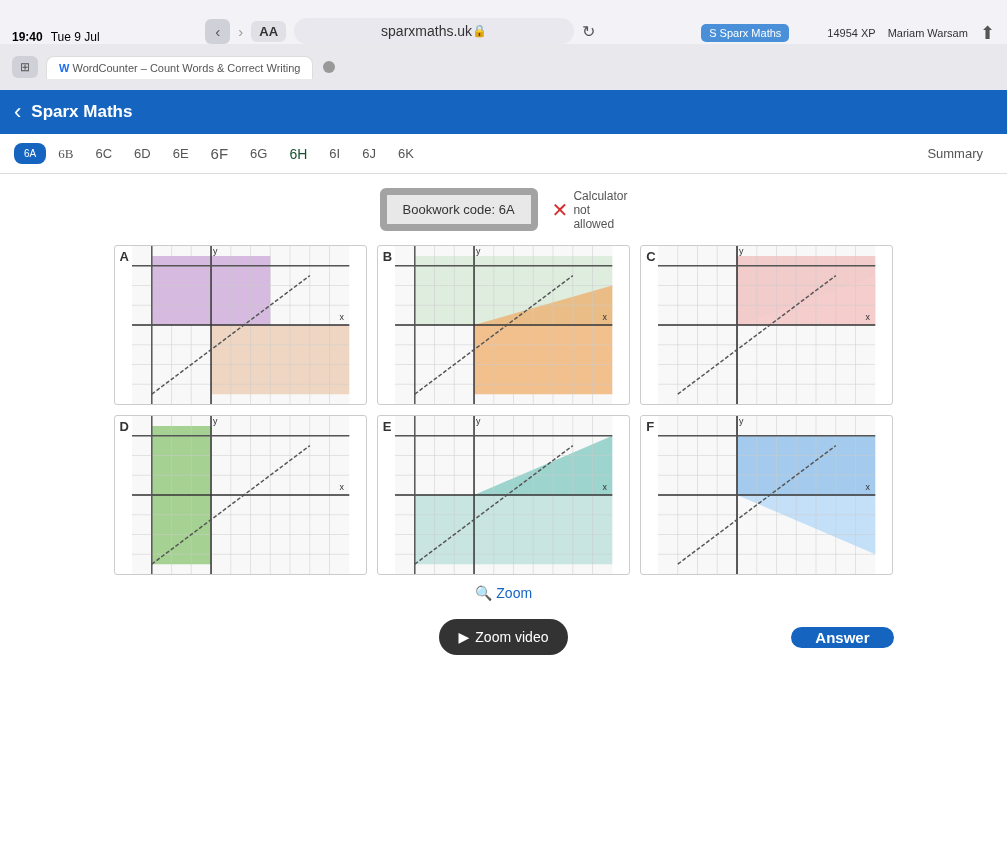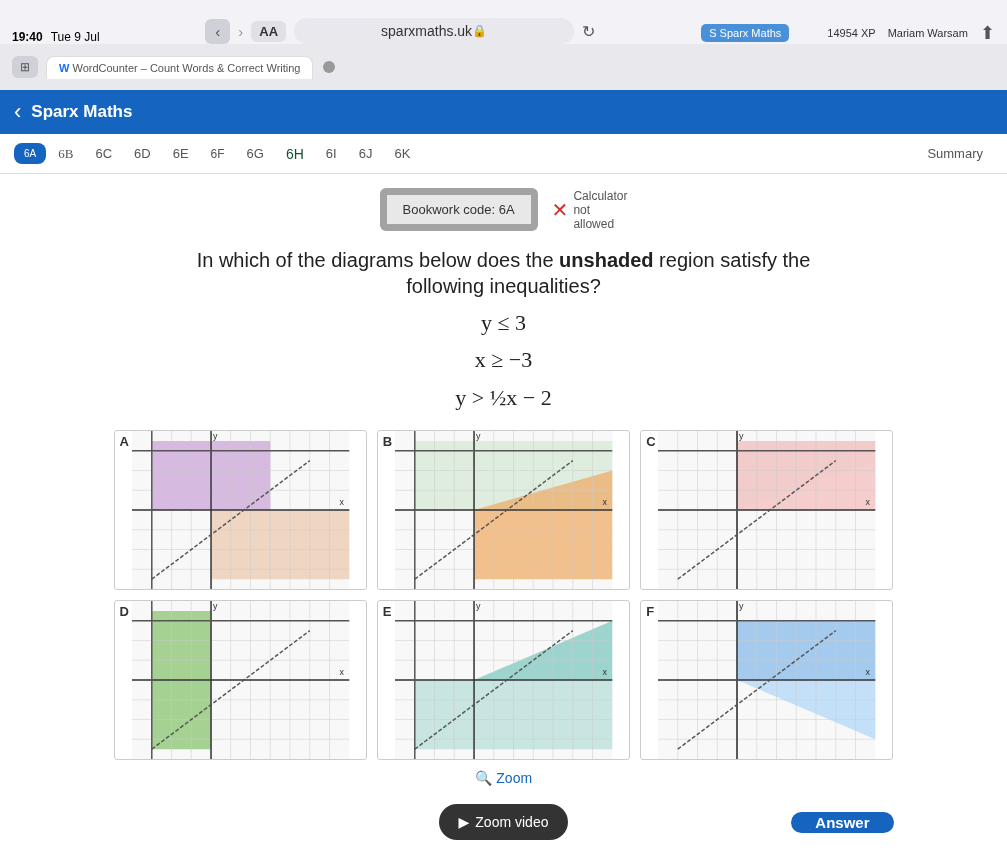--- a/index.html
+++ b/index.html
@@ -51,21 +51,21 @@
     <button style="background:none; border:none; color:white; font-size:22px; cursor:pointer; padding:0;">‹</button>
     <span style="font-size:17px; font-weight:600; color:white;">Sparx Maths</span>
   </div>
 
   <div style="background:white; padding:0 14px; display:flex; align-items:center; height:40px; gap:2px; border-bottom:1px solid #ddd;">
     <div style="background:#1565c0; color:white; border-radius:8px; padding:5px 10px; font-size:10px; font-weight:400; cursor:pointer;">6A</div>
     <div style="padding:5px 10px; font-size:13px; color:#555; cursor:pointer;font-family:Liberation Serif, serif;">6B</div>
     <div style="padding:5px 10px; font-size:13px; color:#555; cursor:pointer;">6C</div>
     <div style="padding:5px 10px; font-size:13px; color:#555; cursor:pointer;">6D</div>
     <div style="padding:5px 10px; font-size:13px; color:#555; cursor:pointer;">6E</div>
-    <div style="padding:5px 10px; font-size:12px; color:#555; cursor:pointer;">6F</div>
+    <div style="padding:5px 10px; font-size:15px; color:#555; cursor:pointer;">6F</div>
     <div style="padding:5px 10px; font-size:13px; color:#555; cursor:pointer;">6G</div>
     <div style="padding:5px 10px; font-size:14px; color:#14532d; cursor:pointer;">6H</div>
     <div style="padding:5px 10px; font-size:13px; color:#555; cursor:pointer;">6I</div>
     <div style="padding:5px 10px; font-size:13px; color:#555; cursor:pointer;">6J</div>
     <div style="padding:5px 10px; font-size:13px; color:#555; cursor:pointer;">6K</div>
     <div style="margin-left:auto; padding:5px 10px; font-size:13px; color:#555; cursor:pointer;">Summary</div>
   </div>
 
   <div style="flex:1; overflow-y:auto; padding:14px 30px 10px; background:white; display:flex; flex-direction:column; align-items:center;">
 
@@ -74,31 +74,20 @@
       <div style="display:flex; align-items:center; gap:5px; font-size:12px; color:#555;">
         <span style="color:#d32f2f; font-size:20px;">✕</span>
         <div>
           <div>Calculator</div>
           <div>not</div>
           <div>allowed</div>
         </div>
       </div>
     </div>
 
-    <div style="text-align:center; max-width:700px; margin-bottom:14px;">
-      <div style="font-size:20px; color:#222; line-height:1.5;">
-        <span>In which of the diagrams below does the </span><strong>unshaded</strong><span> region satisfy the</span>
-      </div>
-      <div style="font-size:20px; color:#222;">following inequalities?</div>
-      <div style="font-size:22px; color:#222; line-height:1.7; font-family:'Times New Roman', serif; margin-top:6px;">
-        <div>y ≤ 3</div>
-        <div>x ≥ −3</div>
-        <div>y &gt; ½x − 2</div>
-      </div>
-    </div>
 
     <div style="display:grid; grid-template-columns:repeat(3,1fr); gap:10px; max-width:780px; width:100%; margin-bottom:10px;">
 
       <div style="position:relative; background:white; border:1px solid #ccc; border-radius:3px; height:160px; overflow:hidden; cursor:pointer;">
         <span style="position:absolute; top:3px; left:5px; font-size:13px; font-weight:700; color:#333; z-index:10;">A</span>
         <svg width="100%" height="100%" viewBox="0 0 220 160">
 
           <rect width="220" height="160" fill="#f8f8f8"></rect>
 
           <polygon points="20,10 140,10 140,80 20,80" fill="#c8a0d4" opacity="0.7"></polygon>

